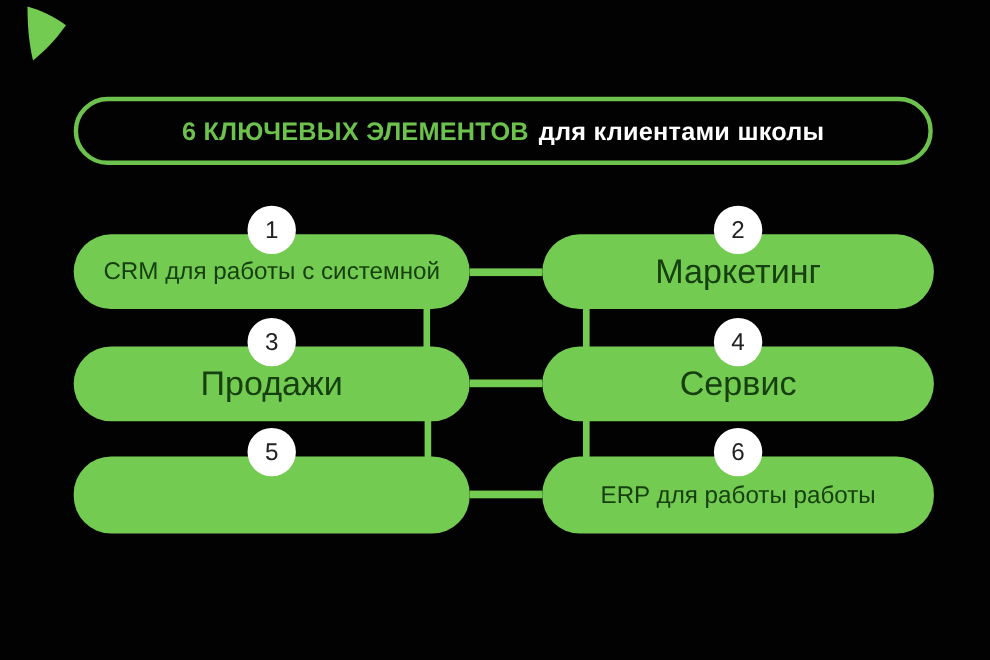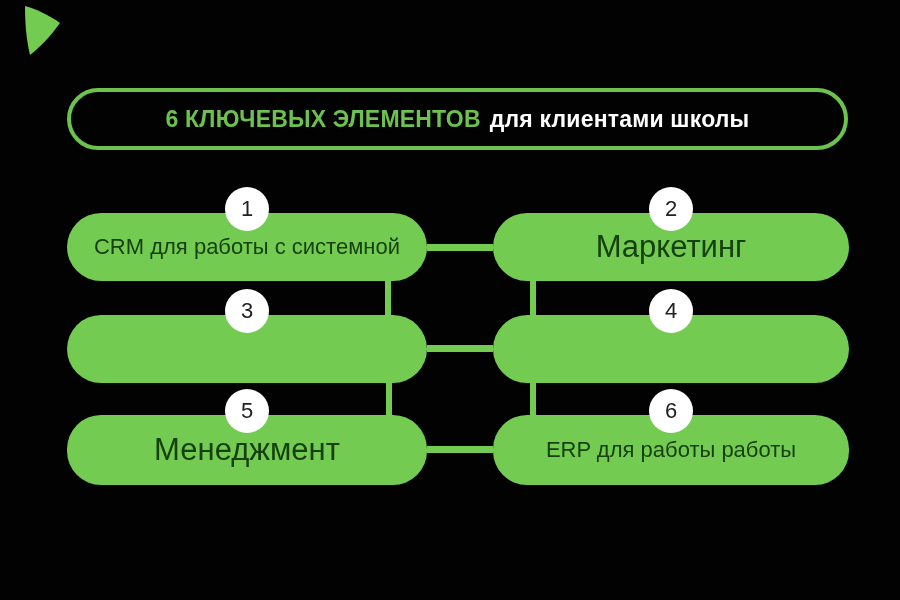--- a/index.html
+++ b/index.html
@@ -94,33 +94,34 @@
     <div class="badge">
       <span>2</span>
     </div>
     <span class="node-label">Маркетинг</span>
   </div>
 
   <div class="node n3">
     <div class="badge">
       <span>3</span>
     </div>
+    <span class="node-label">Продажи</span>
   </div>
 
   <div class="node n4">
     <div class="badge">
       <span>4</span>
     </div>
+    <span class="node-label">Сервис</span>
   </div>
 
   <div class="node n5">
     <div class="badge">
       <span>5</span>
     </div>
-    <span class="node-label">Менеджмент</span>
   </div>
 
   <div class="node n6">
     <div class="badge">
       <span>6</span>
     </div>
     <span class="node-label">ERP для работы работы</span>
   </div>
 
 </div>

